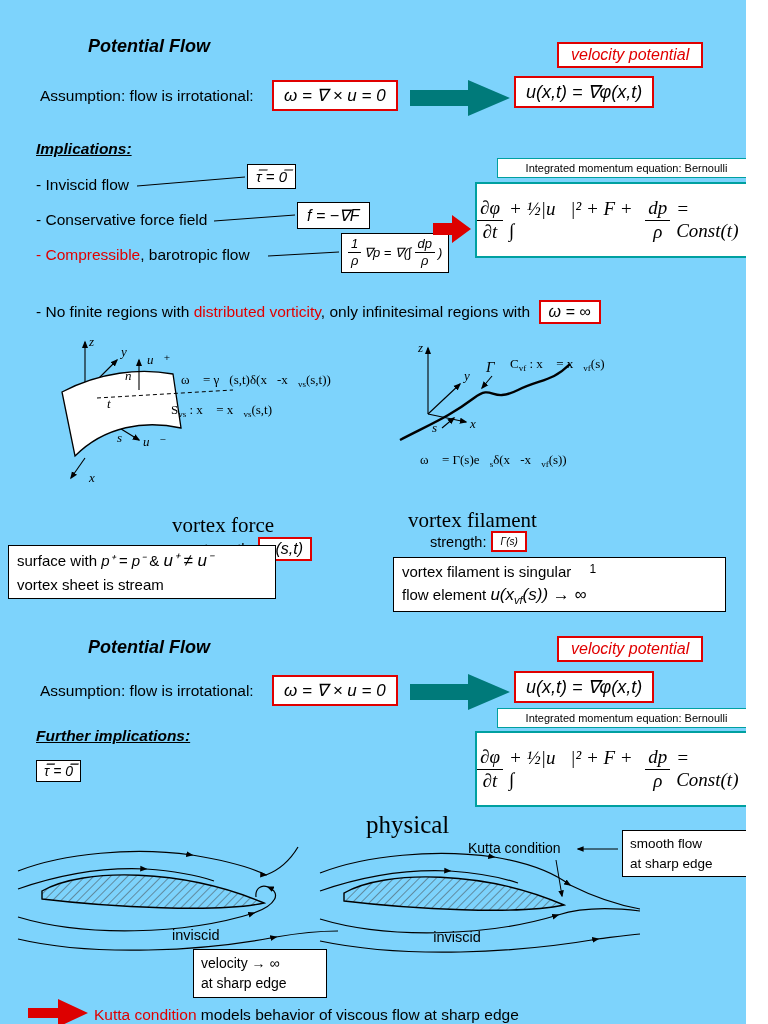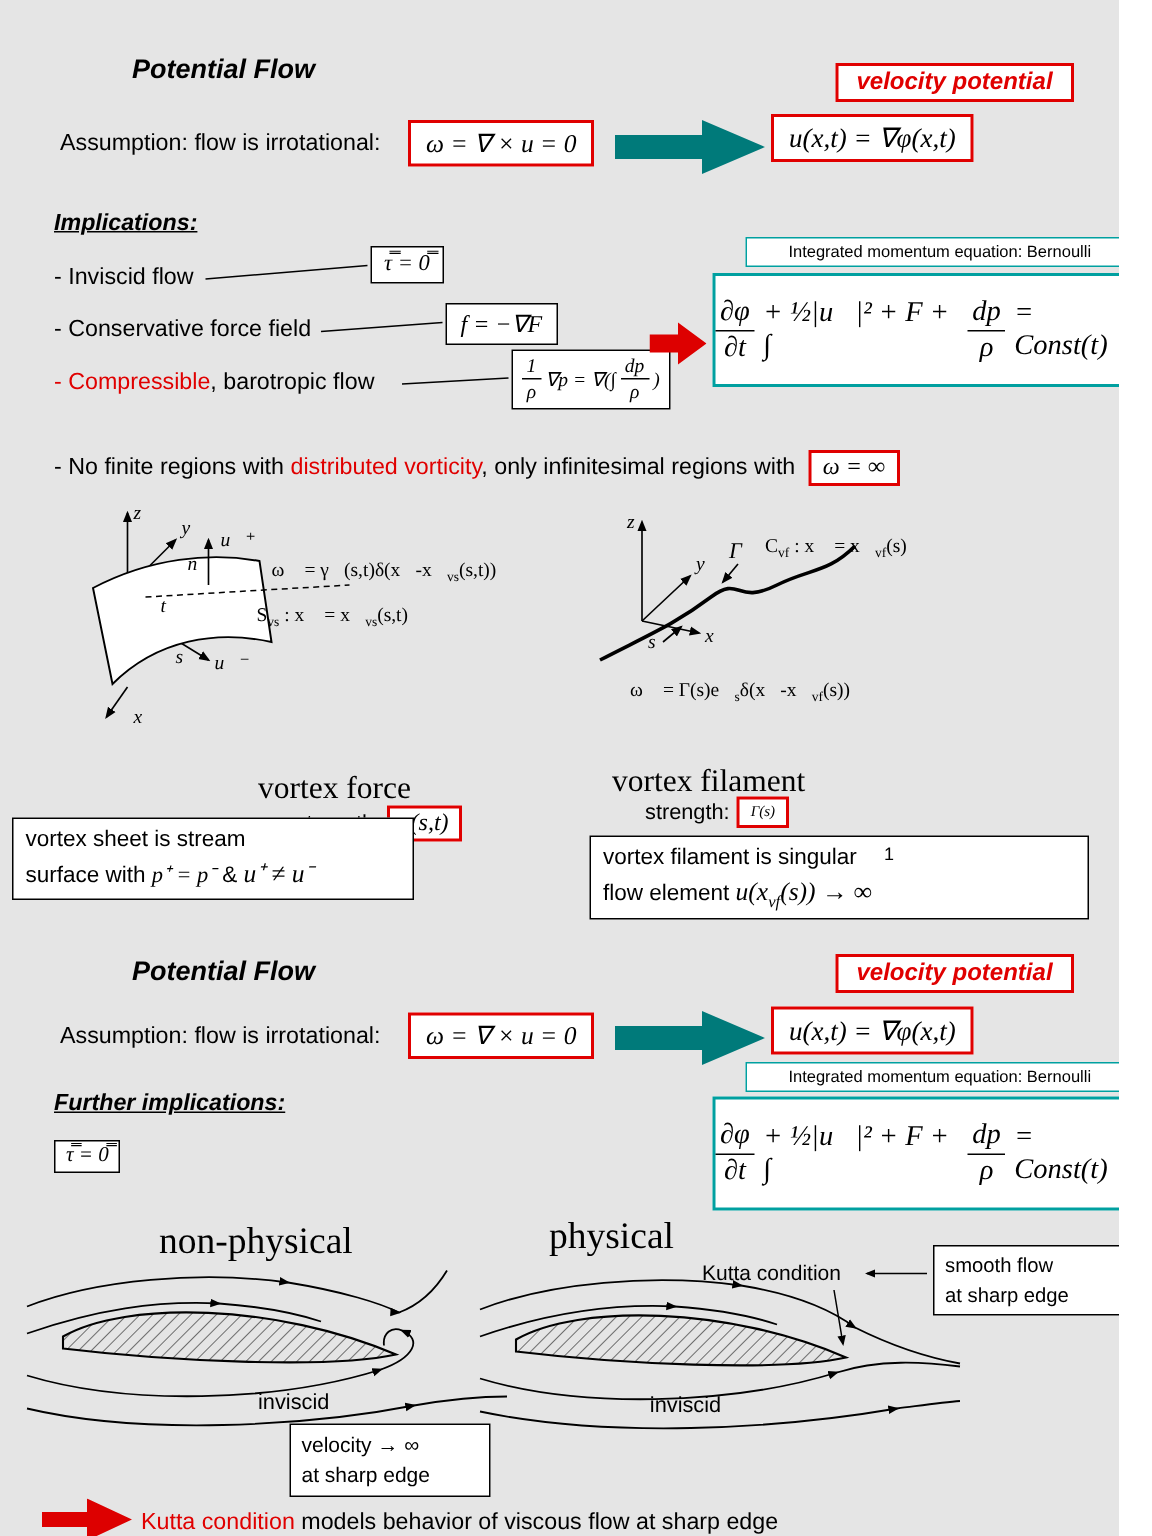--- a/index.html
+++ b/index.html
@@ -1,25 +1,25 @@
 <!DOCTYPE html>
 <html><head>
 <meta charset="utf-8">
 <style>
   html,body{margin:0;padding:0;background:#fff;}
-  .page{position:relative;width:746px;height:1024px;background:#e5e5e5;overflow:hidden;
+  .page{position:relative;width:746px;height:1024px;background:#7dd3fc;overflow:hidden;
         font-family:"Liberation Sans",sans-serif;color:#000;}
   .abs{position:absolute;}
   .body15{font-size:15.5px;}
   .title{font-weight:bold;font-style:italic;font-size:18px;}
   .heading{font-weight:bold;font-style:italic;font-size:15.5px;text-decoration:underline;}
-  .eq{font-family:Liberation Serif, serif;font-style:italic;}
+  .eq{font-family:Liberation Sans, sans-serif;font-style:italic;}
   .rbox{border:2px solid #e00000;background:#fff;display:inline-block;}
   .kbox{border:1px solid #000;background:#fff;}
-  .vp{color:#e00000;font-weight:bold;font-style:italic;font-size:16px;padding:2px 12px;}
+  .vp{color:#e00000;font-weight:normal;font-style:italic;font-size:16px;padding:2px 12px;}
   .teallabel{border:1px solid #00a0a0;font-size:11px;padding:3px 4px;text-align:center;box-sizing:border-box;background:#fff;}
   .tealeq{border:2px solid #00a0a0;display:flex;align-items:center;justify-content:center;gap:6px;
           font-family:"Liberation Serif","DejaVu Serif",serif;font-style:italic;font-size:19px;box-sizing:border-box;background:#fff;}
   .frac{display:inline-flex;flex-direction:column;align-items:center;line-height:1.1;text-align:center;}
   .frac .fn{border-bottom:1px solid #000;padding:0 3px 1px;display:block;}
   .frac .fd{padding-top:1px;display:block;}
   .red{color:#e00000;}
   .serif21{font-family:"Liberation Serif","DejaVu Serif",serif;font-size:21px;}
   .serif25{font-family:"Liberation Serif","DejaVu Serif",serif;font-size:25px;}
   .row{display:flex;align-items:center;}
@@ -174,27 +174,27 @@
     <span class="rbox eq" style="font-size:16px;padding:1px 7px">γ(s,t)</span>
   </div>
 
   <div class="abs serif21" style="left:408px;top:508px">vortex filament</div>
   <div class="abs row" style="left:430px;top:531px;gap:5px">
     <span style="font-size:14.5px">strength:</span>
     <span class="rbox eq" style="font-size:10px;padding:3px 7px">Γ(s)</span>
   </div>
 
   <div class="abs kbox note" style="left:8px;top:545px;width:268px">
-    <div>vortex sheet is stream</div>
     <div>
       <span>surface with</span>
       <span class="eq" style="font-size:15px">p⁺ = p⁻</span>
       <span>&amp;</span>
       <span class="eq" style="font-size:17px">u⁺ ≠ u⁻</span>
     </div>
+    <div>vortex sheet is stream</div>
   </div>
 
   <div class="abs kbox note" style="left:393px;top:557px;width:333px">
     <div>
       <span>vortex filament is singular</span>
       <span class="fnote">1</span>
     </div>
     <div>
       <span>flow element</span>
       <span class="eq" style="font-size:17px"><span>u(x</span><sub class="sub">vf</sub><span>(s)) → ∞</span></span>
@@ -228,21 +228,20 @@
         <span class="fn">dp</span>
         <span class="fd">ρ</span>
       </span>
     <span>= Const(t)</span>
   </div>
 
   <div class="abs row" style="left:36px;top:760px;gap:10px">
     <span class="kbox eq" style="font-size:14px;padding:2px 7px">τ̿ = 0̿</span>
   </div>
 
-  <div class="abs serif25" style="left:106px;top:814px">non-physical</div>
   <div class="abs serif25" style="left:366px;top:811px">physical</div>
 
   <div class="abs" style="left:468px;top:840px;font-size:14px">Kutta condition</div>
 
   <div class="abs kbox" style="left:622px;top:830px;width:116px;font-size:13.5px;line-height:1.45;padding:3px 7px">
     <div>smooth flow</div>
     <div>at sharp edge</div>
   </div>
 
   <svg class="abs" style="left:14px;top:845px" width="330" height="118" viewBox="0 0 330 118">

